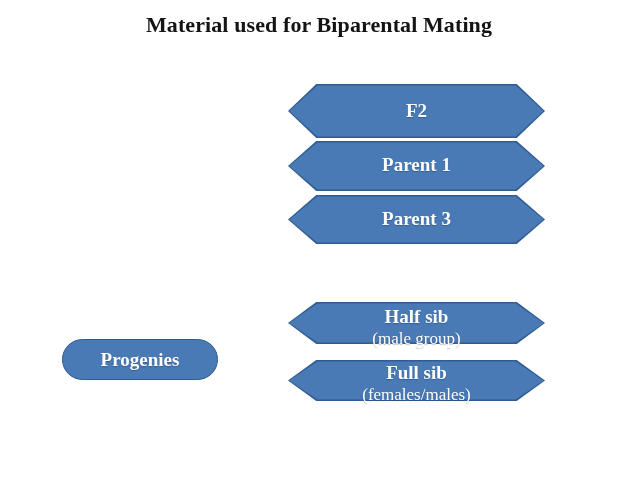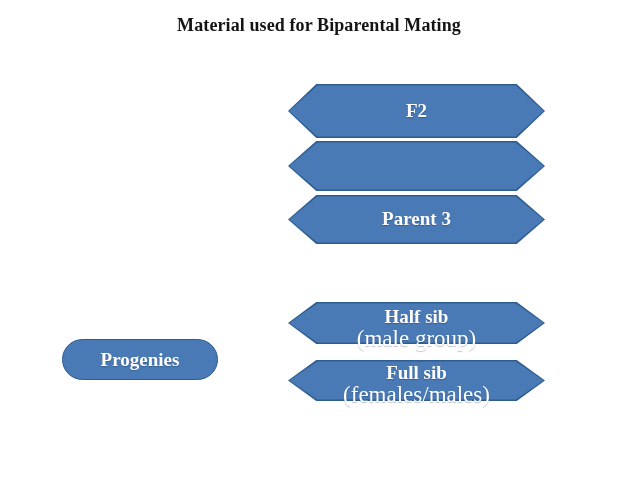--- a/index.html
+++ b/index.html
@@ -26,21 +26,21 @@
 
   
   #slide-title {
     position: absolute;
     left: 0;
     top: 10px;
     width: 638px;
     text-align: center;
     font-family: "Liberation Serif", "DejaVu Serif", serif;
     font-weight: bold;
-    font-size: 18px;
+    font-size: 22px;
     line-height: 30px;
     color: #141414;
     letter-spacing: 0.1px;
     white-space: nowrap;
   }
 
   
   .pill {
     position: absolute;
     box-sizing: border-box;
@@ -97,21 +97,21 @@
   .hex-text .main {
     display: block;
     font-weight: bold;
     font-size: 19px;
     line-height: 23px;
     text-shadow: 0 1px 1px rgba(20,40,70,0.35);
   }
   .hex-text .sub {
     display: block;
     font-weight: normal;
-    font-size: 23px;
+    font-size: 17px;
     line-height: 21px;
     text-shadow: 0 1px 1px rgba(20,40,70,0.30);
   }
 
   
   #hex-f2        { left: 288px; top: 84px;  width: 257px; height: 54px; }
   #hex-parent1   { left: 288px; top: 141px; width: 257px; height: 50px; }
   #hex-parent2   { left: 288px; top: 195px; width: 257px; height: 49px; }
   #hex-halfsib   { left: 288px; top: 302px; width: 257px; height: 42px; }
   #hex-fullsib   { left: 288px; top: 360px; width: 257px; height: 41px; }
@@ -139,20 +139,23 @@
     <div class="hex-inner"></div>
   </div>
   <div class="hex-text" id="txt-f2">
     <span class="main">F2</span>
   </div>
 
   <div class="hexwrap" id="hex-parent1">
     <div class="hex-edge"></div>
     <div class="hex-inner"></div>
   </div>
+  <div class="hex-text" id="txt-parent1">
+    <span class="main">Parent 1</span>
+  </div>
 
   <div class="hexwrap" id="hex-parent2">
     <div class="hex-edge"></div>
     <div class="hex-inner"></div>
   </div>
   <div class="hex-text" id="txt-parent2">
     <span class="main">Parent 3</span>
   </div>
 
   <div class="hexwrap" id="hex-halfsib">

